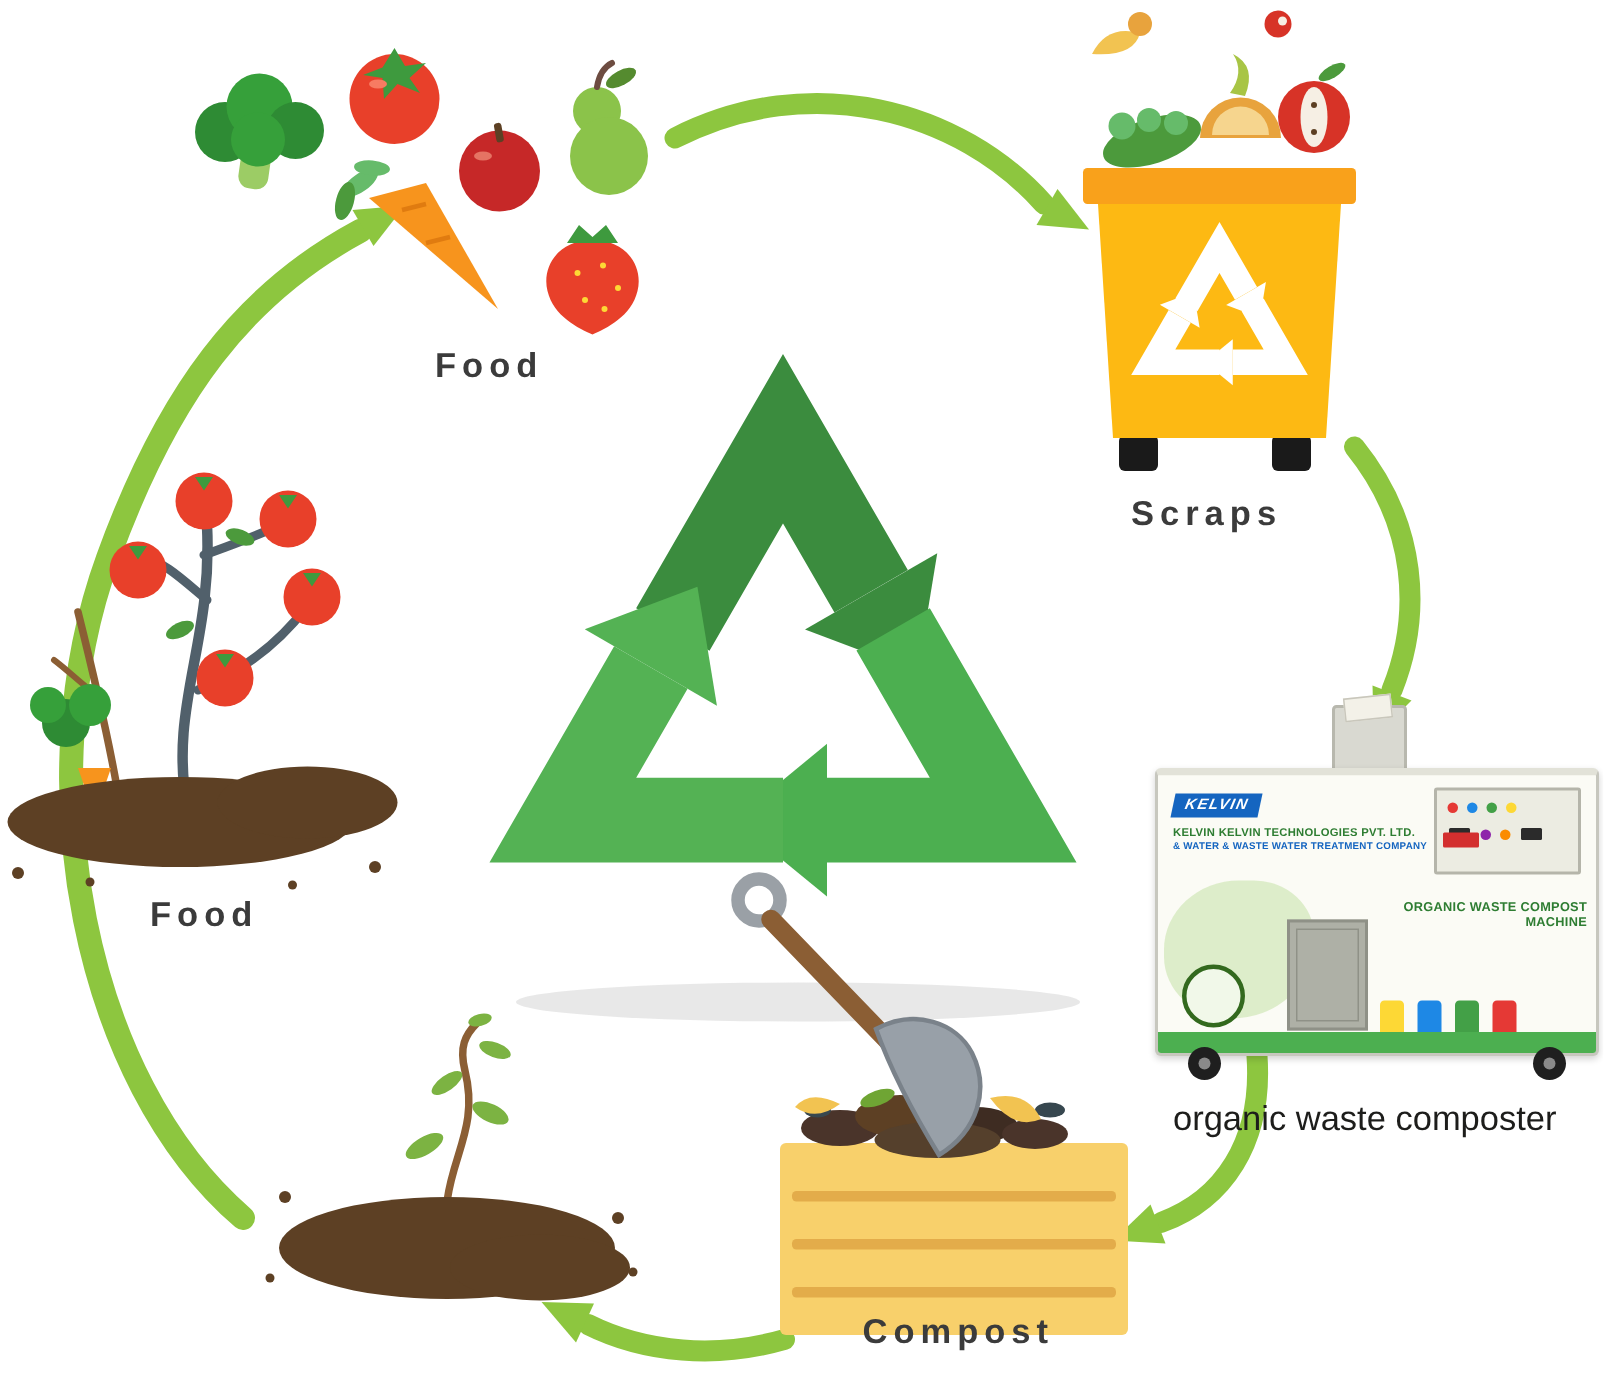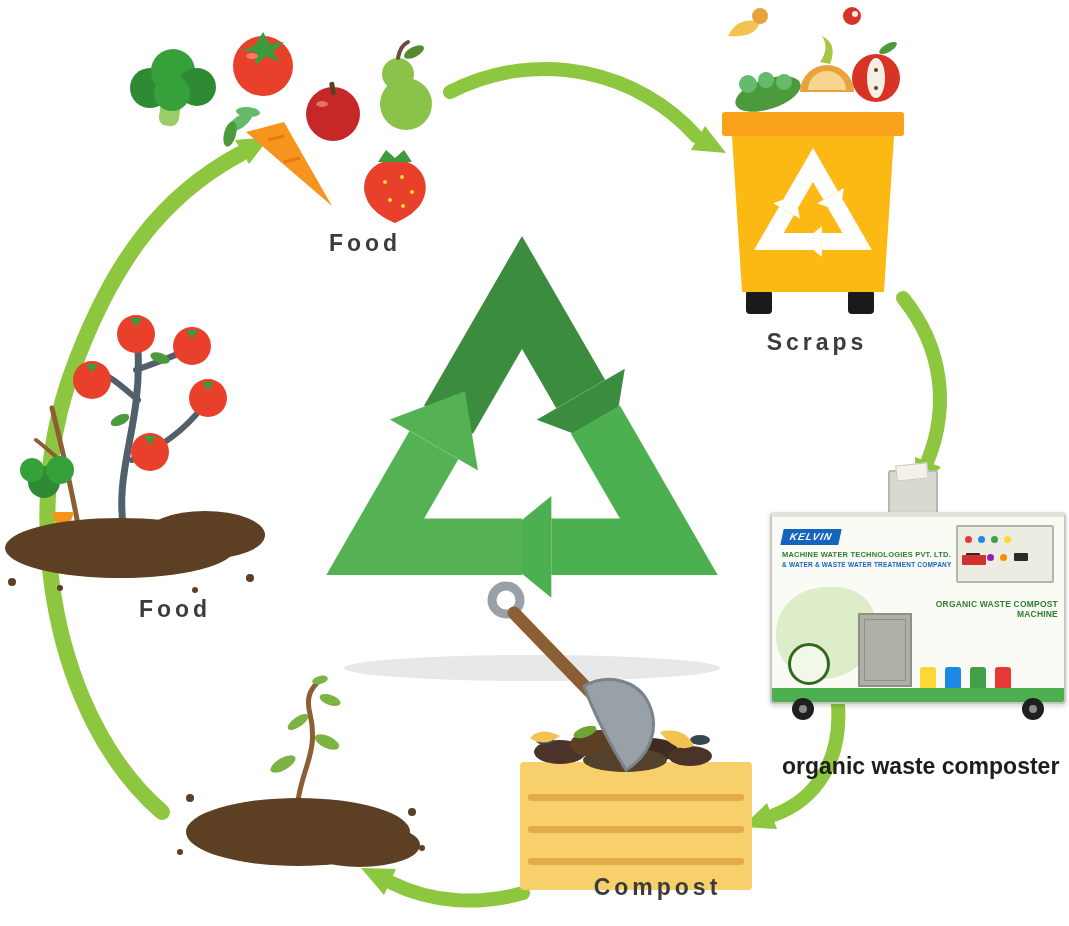--- a/index.html
+++ b/index.html
@@ -4,25 +4,25 @@
 <style>
   html,body{margin:0;padding:0;background:#fff;}
   #canvas{
     position:relative;width:1069px;height:926px;background:#fff;overflow:hidden;
     font-family:"Liberation Sans",sans-serif;
   }
   .abs{position:absolute;}
   svg{display:block;}
   .label{
     position:absolute;font-weight:700;letter-spacing:4px;color:#3B3B3B;
-    font-size:23px;text-align:center;line-height:1;
+    font-size:23px;line-height:1;
   }
   .caption{
-    position:absolute;font-weight:700;letter-spacing:0;color:#1D1D1B;
-    font-size:23px;white-space:nowrap;margin-top:21px;
+    position:absolute;font-weight:400;letter-spacing:0;color:#1D1D1B;
+    font-size:23px;white-space:nowrap;
   }
   
   .machine{position:absolute;left:770px;top:468px;width:296px;height:260px;}
   .bucket{position:absolute;left:118px;top:2px;width:46px;height:44px;background:#D9D9D1;
     border:2px solid #B8B8AE;border-radius:3px;}
   .bucket:before{content:"";position:absolute;left:6px;top:-8px;width:30px;height:14px;
     background:#F3F1E8;border:1px solid #C9C7BC;transform:rotate(-6deg);}
   .m-body{position:absolute;left:0;top:44px;width:296px;height:192px;background:#FBFBF5;
     border:2px solid #C7C7BE;border-top:5px solid #E2E2D8;border-radius:4px;
     box-shadow:0 2px 5px rgba(0,0,0,.18);box-sizing:border-box;overflow:hidden;}
@@ -253,21 +253,21 @@
       <circle cx="412" cy="812" r="4" fill="#5D4024"></circle>
       <circle cx="180" cy="852" r="3" fill="#5D4024"></circle>
       <circle cx="422" cy="848" r="3" fill="#5D4024"></circle>
     </g>
   </svg>
 
   <div class="machine">
     <div class="bucket"></div>
     <div class="m-body">
       <div class="m-logo">KELVIN</div>
-      <div class="m-line1">MACHINE WATER TECHNOLOGIES PVT. LTD.</div>
+      <div class="m-line1">KELVIN KELVIN TECHNOLOGIES PVT. LTD.</div>
       <div class="m-line2">&amp; WATER &amp; WASTE WATER TREATMENT COMPANY</div>
       <div class="m-panel">
         <span class="dot" style="background:#E53935"></span><span class="dot" style="background:#1E88E5"></span><span class="dot" style="background:#43A047"></span><span class="dot" style="background:#FDD835"></span><br>
         <span class="sw"></span><span class="dot" style="background:#8E24AA"></span><span class="dot" style="background:#FB8C00"></span><span class="sw"></span>
         <div class="m-tag"></div>
       </div>
       <div class="m-product">ORGANIC WASTE COMPOST MACHINE</div>
       <div class="m-leaf"></div>
       <div class="m-badge"></div>
       <div class="m-door">
@@ -279,18 +279,18 @@
           <i class="b3"></i>
           <i class="b4"></i>
       </div>
       <div class="m-strip"></div>
     </div>
     <div class="wheel w-left"></div>
     <div class="wheel w-right"></div>
   </div>
 
   <div class="label" style="left:290px;top:232px;width:150px">Food</div>
-  <div class="label" style="left:737px;top:331px;width:160px">Scraps</div>
+  <div class="label" style="left:754px;top:331px;width:160px">Scraps</div>
   <div class="label" style="left:100px;top:598px;width:150px">Food</div>
   <div class="label" style="left:575px;top:876px;width:165px">Compost</div>
   <div class="caption" style="left:782px;top:732px">organic waste composter</div>
 
 </div>
 
 </body></html>

